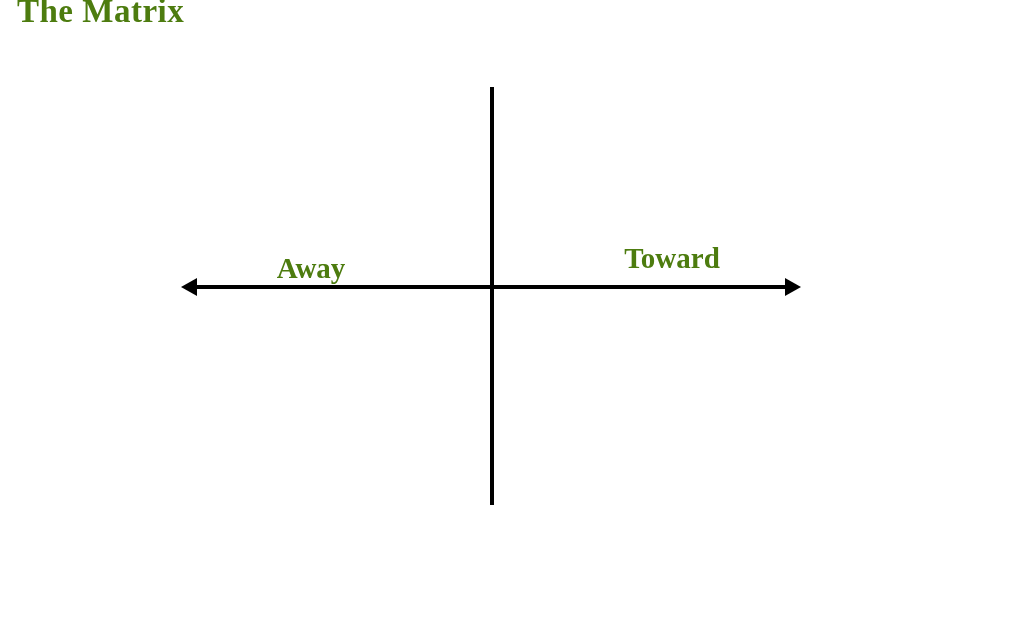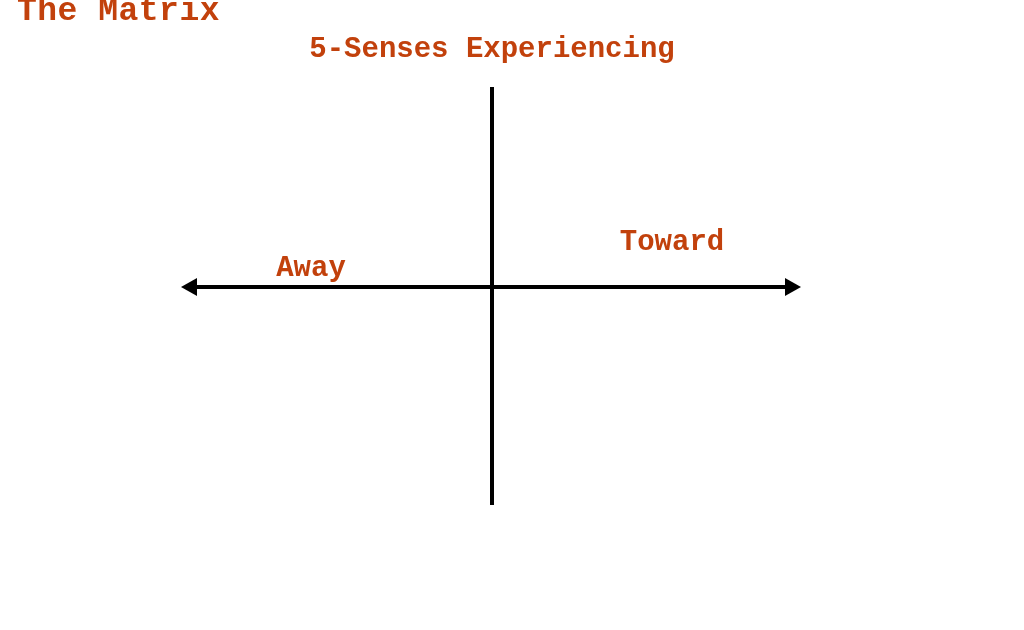--- a/index.html
+++ b/index.html
@@ -6,22 +6,22 @@
     margin: 0;
     padding: 0;
     background: #ffffff;
   }
   .canvas {
     position: relative;
     width: 1024px;
     height: 558px;
     background: #ffffff;
     overflow: hidden;
-    font-family: Liberation Mono, monospace;
-    color: #c2410c;
+    font-family: Liberation Serif, serif;
+    color: #4d7c0f;
   }
   .diagram-title {
     position: absolute;
     left: 17px;
     top: -7px;
     font-size: 33px;
     font-weight: 600;
     letter-spacing: 0.5px;
     white-space: nowrap;
   }
@@ -41,21 +41,21 @@
     top: 534px;
     font-size: 29px;
   }
   .axis-label-left {
     left: 311px;
     top: 252px;
     font-size: 29px;
   }
   .axis-label-right {
     left: 672px;
-    top: 226px;
+    top: 242px;
     font-size: 29px;
   }
   .v-line {
     position: absolute;
     left: 490px;
     top: 87px;
     width: 4px;
     height: 418px;
     background: #000000;
   }
@@ -93,21 +93,20 @@
     white-space: nowrap;
   }
 </style>
 </head>
 <body>
 
 <div class="canvas">
 
   <div class="diagram-title">The Matrix</div>
 
-  <div class="axis-label axis-label-top">5-Senses Experiencing</div>
 
   <div class="v-line"></div>
 
   <div class="h-line"></div>
 
   <div class="arrowhead arrowhead-left"></div>
 
   <div class="arrowhead arrowhead-right"></div>
 
   <div class="axis-label axis-label-left">Away</div>

